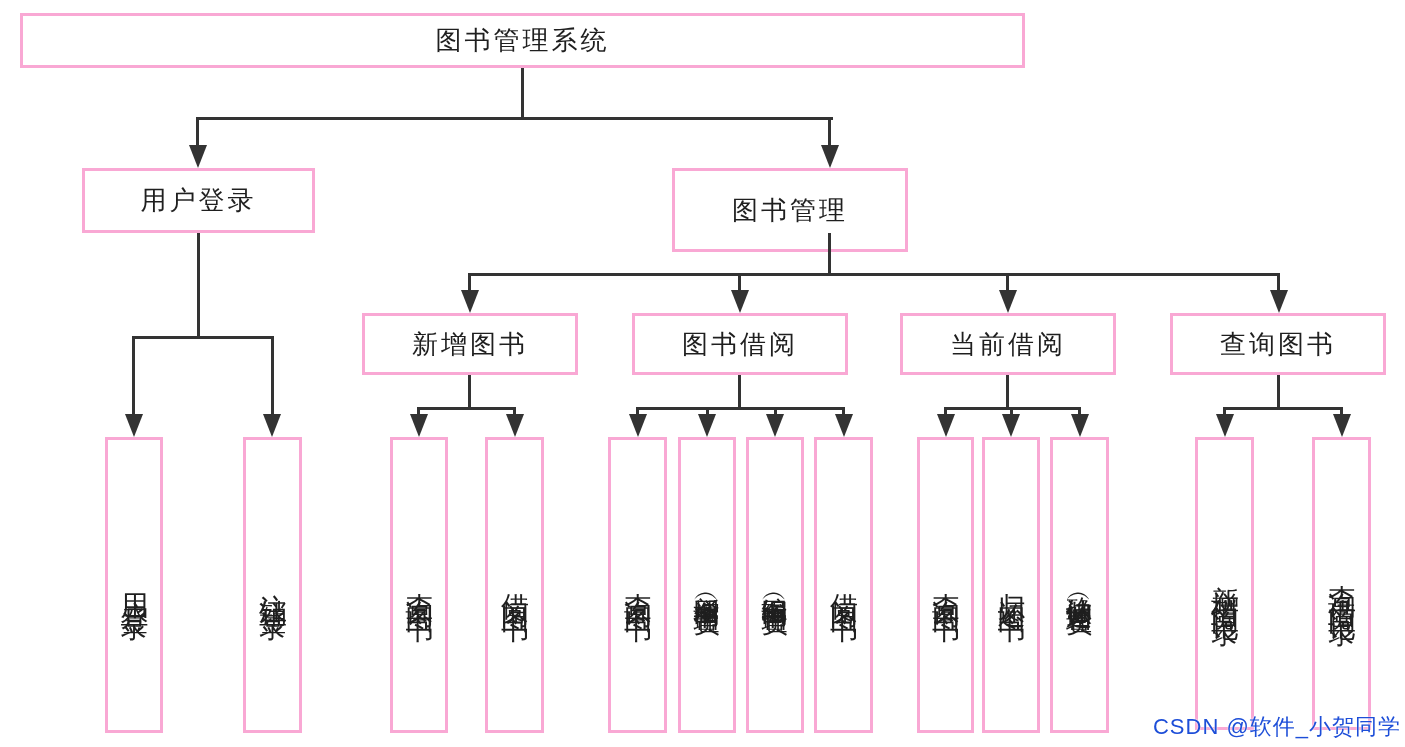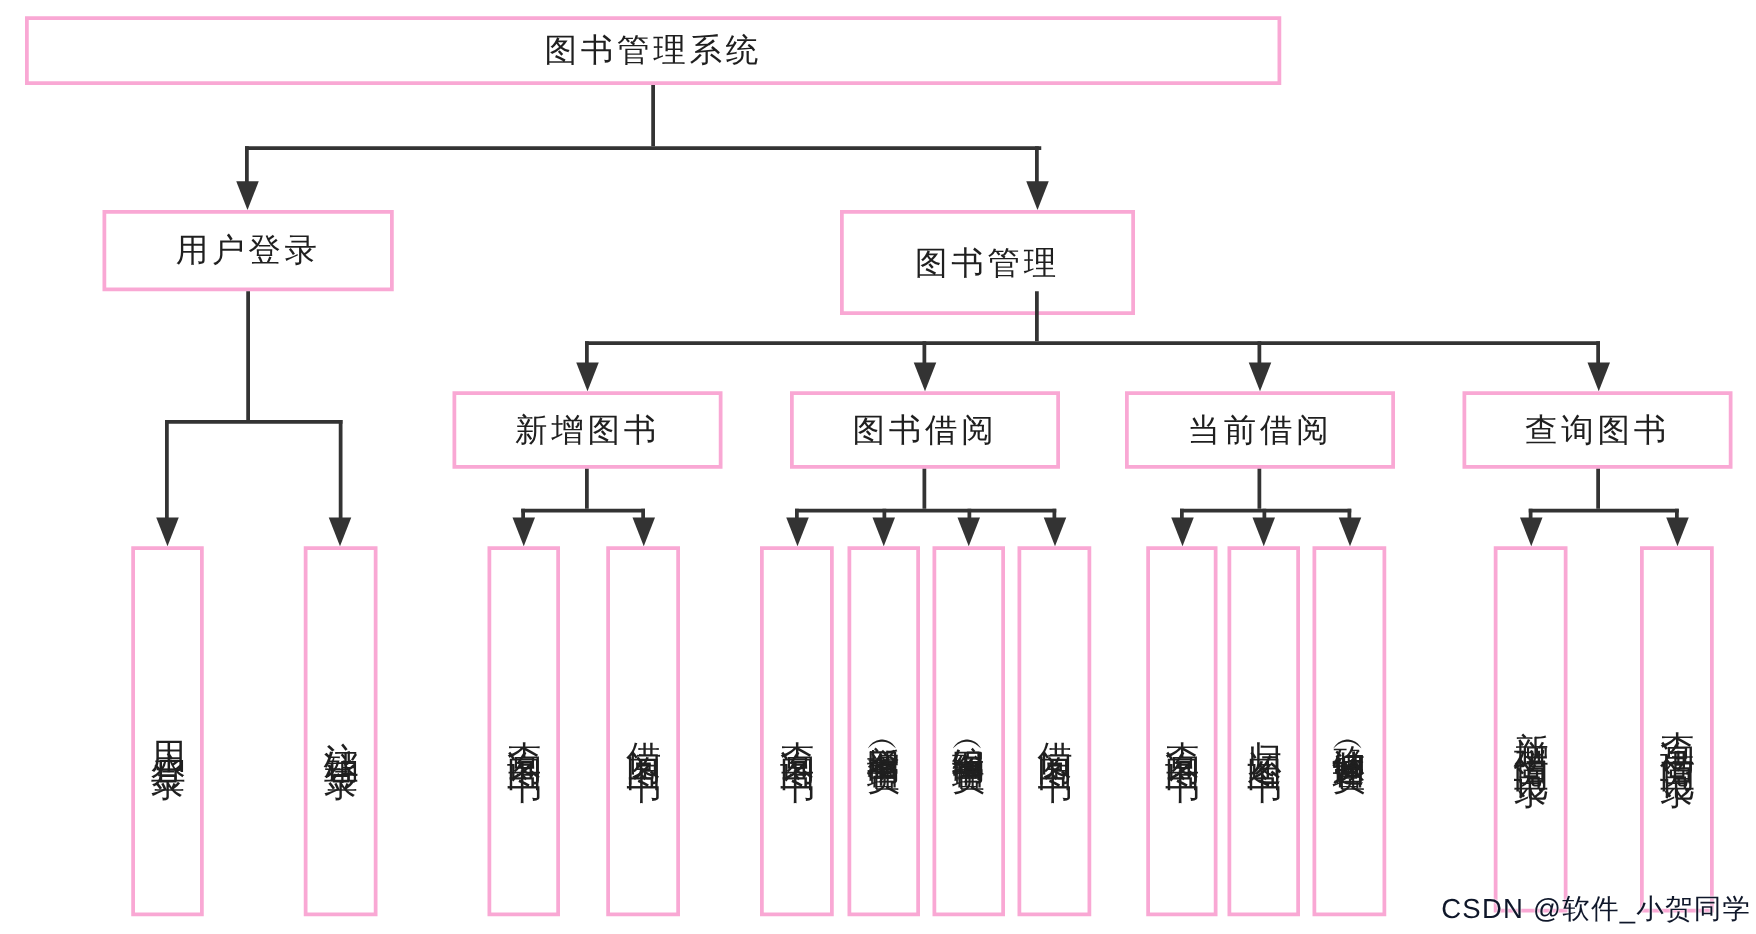--- a/index.html
+++ b/index.html
@@ -20,21 +20,21 @@
   .vline,.hline{position:absolute;background:#333333;}
   .vline{width:3px;}
   .hline{height:3px;}
   .arrow{
     position:absolute;width:0;height:0;
     border-left:9px solid transparent;border-right:9px solid transparent;
     border-top:23px solid #333333;
   }
   .watermark{
     position:absolute;right:4px;bottom:5px;font-size:22px;letter-spacing:1px;
-    color:#0f172a;white-space:nowrap;
+    color:#1d4ed8;white-space:nowrap;
     text-shadow:0 0 2px #ffffff,0 0 1px #ffffff;
   }
 </style>
 </head>
 <body>
 
 <div class="canvas">
 
   <div class="box" style="left:20px;top:13px;width:1005px;height:55px;">
     <span class="hlabel">图书管理系统</span>

